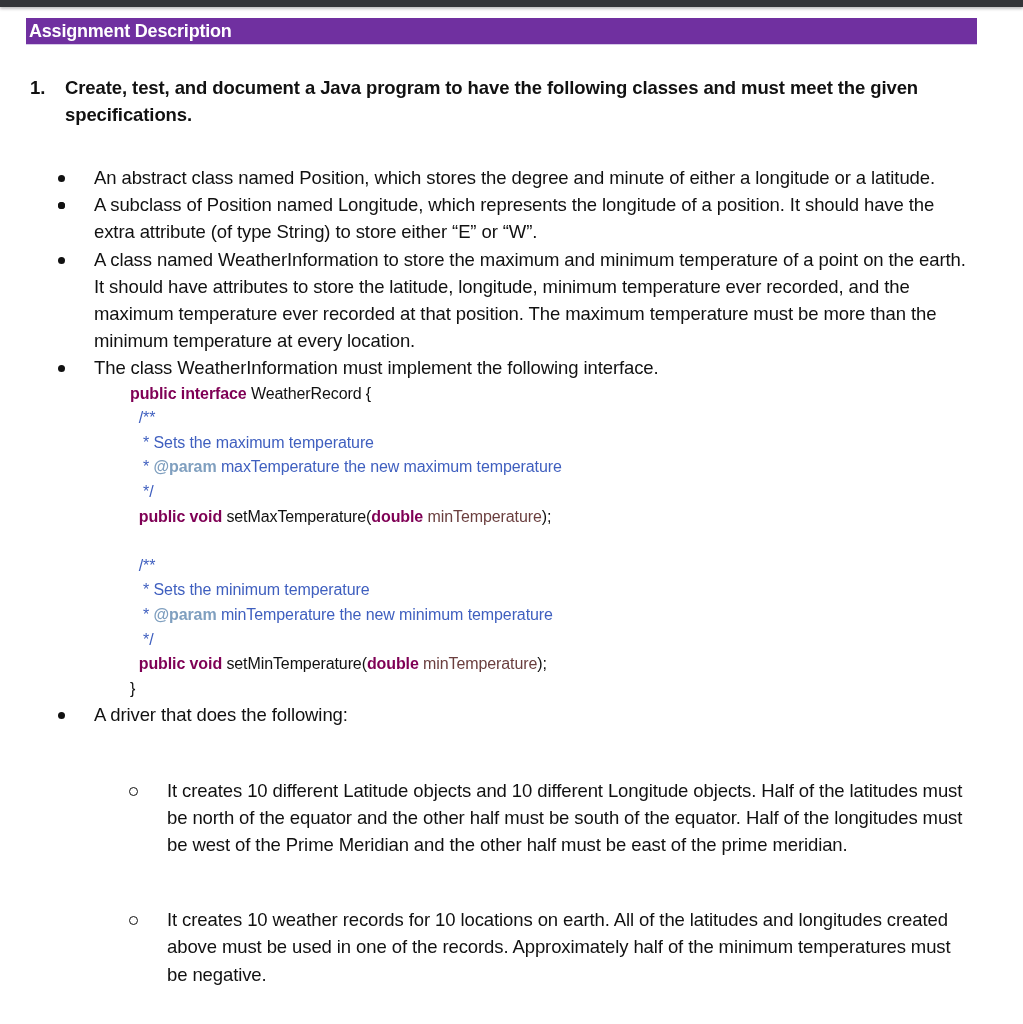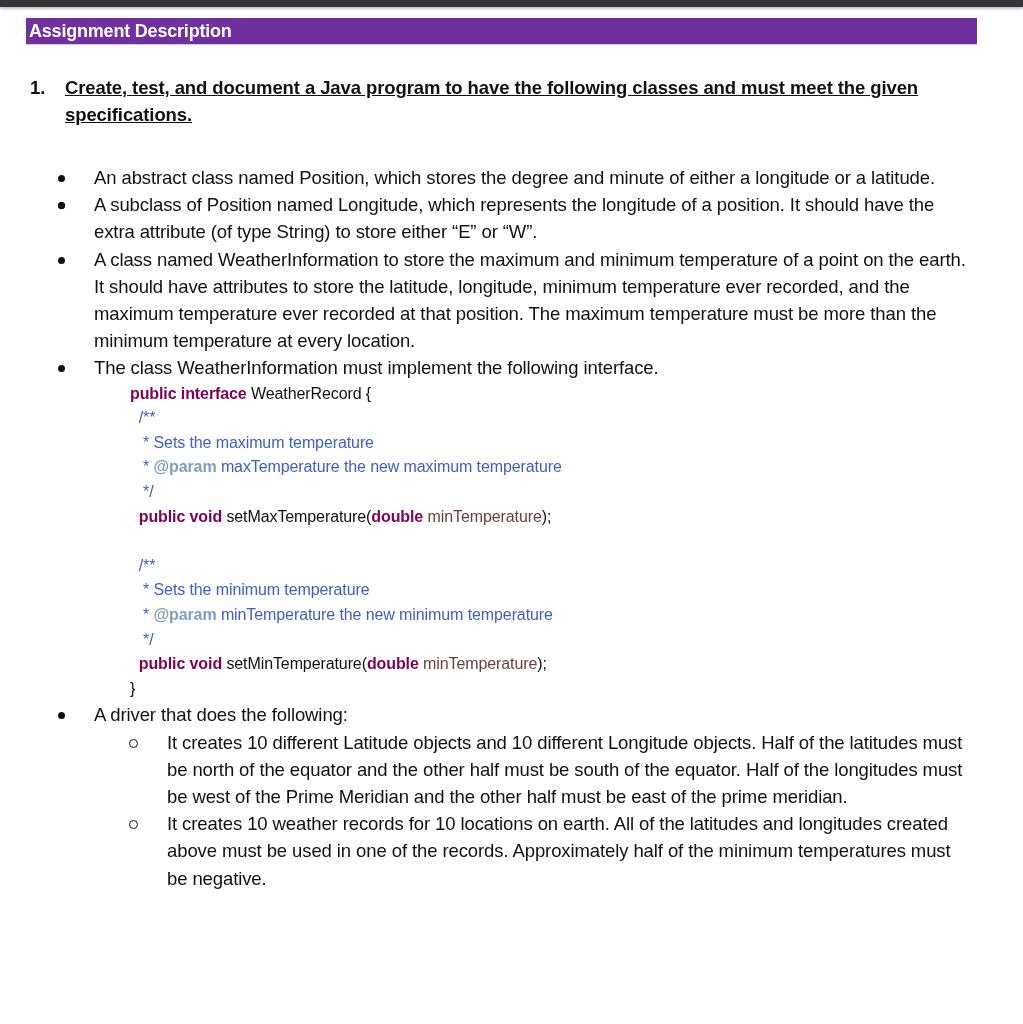--- a/index.html
+++ b/index.html
@@ -23,21 +23,21 @@
   }
   .header-band span {
     position: absolute; left: 3px; top: 3px;
     color: #ffffff; font-weight: bold; font-size: 18px; letter-spacing: -0.2px;
   }
   .num-item {
     position: absolute; left: 30px; top: 74px; width: 950px;
     font-weight: bold; font-size: 18.5px; line-height: 27px; letter-spacing: -0.1px;
   }
   .num-item .num { position: absolute; left: 0; top: 0; }
-  .num-item .txt { display: block; margin-left: 35px; text-decoration: underline; }
+  .num-item .txt { display: block; margin-left: 35px; }
 
   .bullets { position: absolute; left: 0; top: 164px; width: 1023px; }
   .bullet {
     position: relative; padding-left: 94px; width: 880px;
     font-size: 18.5px; line-height: 27.2px; letter-spacing: -0.1px;
   }
   .bullet .dot {
     position: absolute; left: 58px; top: 11px; width: 7px; height: 7px;
     border-radius: 50%; background: #111;
   }
@@ -47,21 +47,21 @@
   }
   .code .line { white-space: pre; height: 24.6px; }
   .kw { color: #7f0055; font-weight: bold; }
   .cm { color: #3f5fbf; }
   .tag { color: #7f9fbf; font-weight: bold; text-align: center; }
   .pv { color: #6a3e3e; }
   .blank { height: 24.6px; }
 
   .sub {
     position: relative; padding-left: 167px; width: 800px;
-    font-size: 18.5px; line-height: 27.2px; letter-spacing: -0.1px;
+    font-size: 18.5px; line-height: 27.2px; letter-spacing: -0.1px; margin-top: 48px;
   }
   .sub .circ {
     position: absolute; left: 129px; top: 10px; width: 7px; height: 7px;
     border: 1.3px solid #111; border-radius: 50%;
   }
 </style>
 </head>
 <body>
 
 <div class="topbar"></div>

